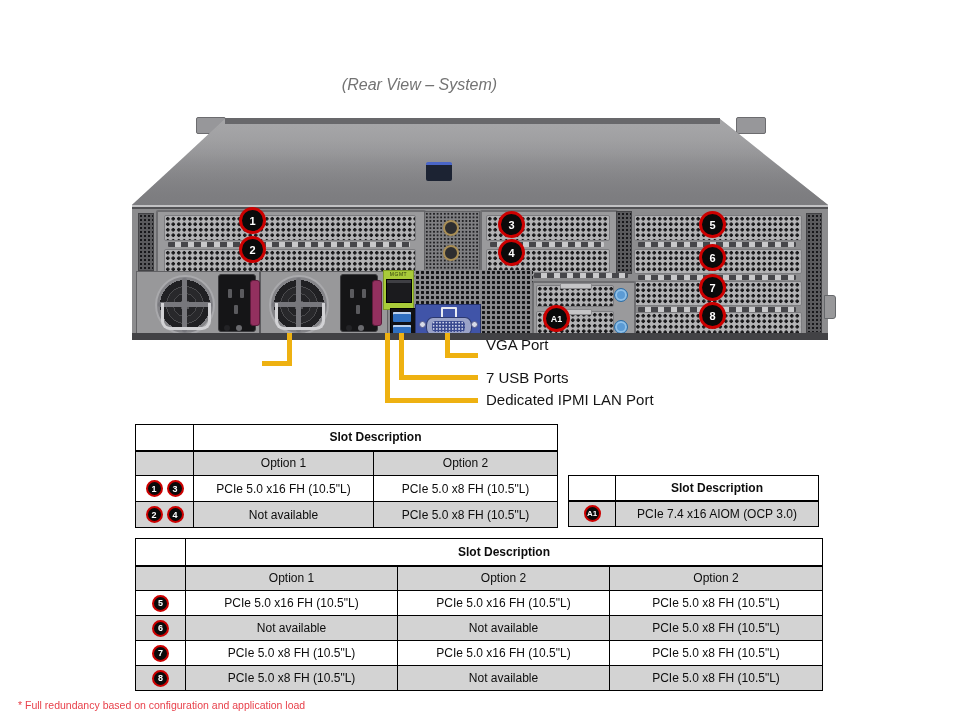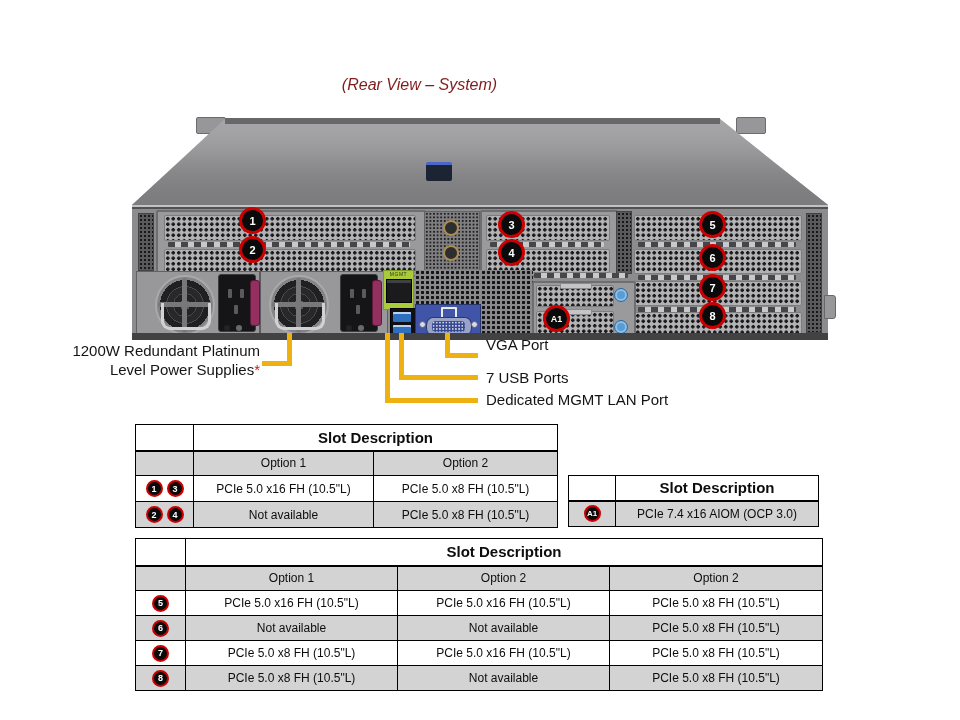--- a/index.html
+++ b/index.html
@@ -1,21 +1,21 @@
 <!DOCTYPE html>
 <html><head>
 <meta charset="utf-8">
 <style>
   html,body{margin:0;padding:0;background:#fff;}
   .page{position:relative;width:960px;height:720px;background:#ffffff;overflow:hidden;
         font-family:"Liberation Sans",sans-serif;color:#111;}
   .abs{position:absolute;}
 
   
-  .title{left:0;top:76px;width:839px;text-align:center;font-size:16px;font-style:italic;color:#7f1d1d;}
+  .title{left:0;top:76px;width:839px;text-align:center;font-size:16px;font-style:italic;color:#737373;}
 
   
   .server{left:130px;top:115px;width:700px;height:223px;}
   .ear{width:28px;height:15px;background:#97979a;border:1px solid #6c6c6f;border-radius:2px;}
   .lid{left:0;top:3px;width:700px;height:88px;
        background:linear-gradient(180deg,#a6a6a8 0%,#95959811 45%,#7c7c7f 100%),linear-gradient(180deg,#a4a4a6,#7e7e81);
        clip-path:polygon(95px 1px,590px 1px,698px 87px,2px 87px);}
   .lidstrip{left:95px;top:3px;width:495px;height:6px;background:#68686b;}
   .latch{left:296px;top:47px;width:26px;height:16px;background:#1c2333;border-top:3px solid #4a66c8;border-radius:2px;}
   .rear{left:2px;top:90px;width:696px;height:133px;background:#8c8c8e;border-top:2px solid #c2c2c4;
@@ -64,21 +64,21 @@
   .yline{background:#eeb111;}
 
   
   .plabel{font-size:15px;color:#141414;white-space:nowrap;}
   .psulabel{right:700px;left:auto;top:341px;width:230px;text-align:right;font-size:15px;line-height:19px;color:#141414;}
   .red{color:#dd1111;}
 
   
   table{border-collapse:collapse;table-layout:fixed;}
   td{border:1px solid #000;text-align:center;vertical-align:middle;font-size:12px;color:#0d0d0d;padding:0;overflow:hidden;}
-  tr.hdr td{font-weight:bold;font-size:15px;border-bottom:2.5px solid #000;background:#fff;}
+  tr.hdr td{font-weight:bold;font-size:12px;border-bottom:2.5px solid #000;background:#fff;}
   tr.opts td{background:#d3d3d3;}
   tr.rowW td{background:#ffffff;}
   tr.rowG td{background:#d3d3d3;}
   .tbadge{display:inline-flex;width:13px;height:13px;border-radius:50%;background:#0a0a0a;border:2.5px solid #cc0000;
           color:#fff;font-weight:bold;font-size:9px;align-items:center;justify-content:center;vertical-align:middle;margin:0 2px;}
   .footnote{left:18px;top:699px;font-size:10.5px;color:#e8414b;}
 </style>
 </head>
 <body>
 
@@ -198,27 +198,23 @@
 
   <div class="abs yline" style="left:287px;top:333px;width:5px;height:33px;"></div>
   <div class="abs yline" style="left:262px;top:361px;width:30px;height:5px;"></div>
   <div class="abs yline" style="left:445px;top:333px;width:5px;height:25px;"></div>
   <div class="abs yline" style="left:445px;top:353px;width:33px;height:5px;"></div>
   <div class="abs yline" style="left:399px;top:333px;width:5px;height:47px;"></div>
   <div class="abs yline" style="left:399px;top:375px;width:79px;height:5px;"></div>
   <div class="abs yline" style="left:385px;top:333px;width:5px;height:70px;"></div>
   <div class="abs yline" style="left:385px;top:398px;width:93px;height:5px;"></div>
 
-  <div class="abs psulabel" style="left:30px;top:341px;width:230px;">
-    <div>1200W Redundant Platinum</div>
-    <div><span>Level Power Supplies</span><span class="red">*</span></div>
-  </div>
   <div class="abs plabel" style="left:486px;top:336px;">VGA Port</div>
   <div class="abs plabel" style="left:486px;top:369px;">7 USB Ports</div>
-  <div class="abs plabel" style="left:486px;top:391px;">Dedicated MGMT LAN Port</div>
+  <div class="abs plabel" style="left:486px;top:391px;">Dedicated IPMI LAN Port</div>
 
   <table class="abs" style="left:135px;top:424px;width:422px;">
     <colgroup>
         <col style="width:58px">
         <col style="width:180px">
         <col style="width:184px">
       </colgroup>
     <tbody>
         <tr class="hdr" style="height:26px;">
       <td></td>
@@ -303,13 +299,14 @@
     </tr>
     <tr class="rowG" style="height:25px;">
       <td><span class="tbadge">8</span></td>
       <td>PCIe 5.0 x8 FH (10.5"L)</td>
       <td>Not available</td>
       <td>PCIe 5.0 x8 FH (10.5"L)</td>
     </tr>
   </tbody>
     </table>
 
+  <div class="abs footnote">* Full redundancy based on configuration and application load</div>
 </div>
 
 </body></html>

